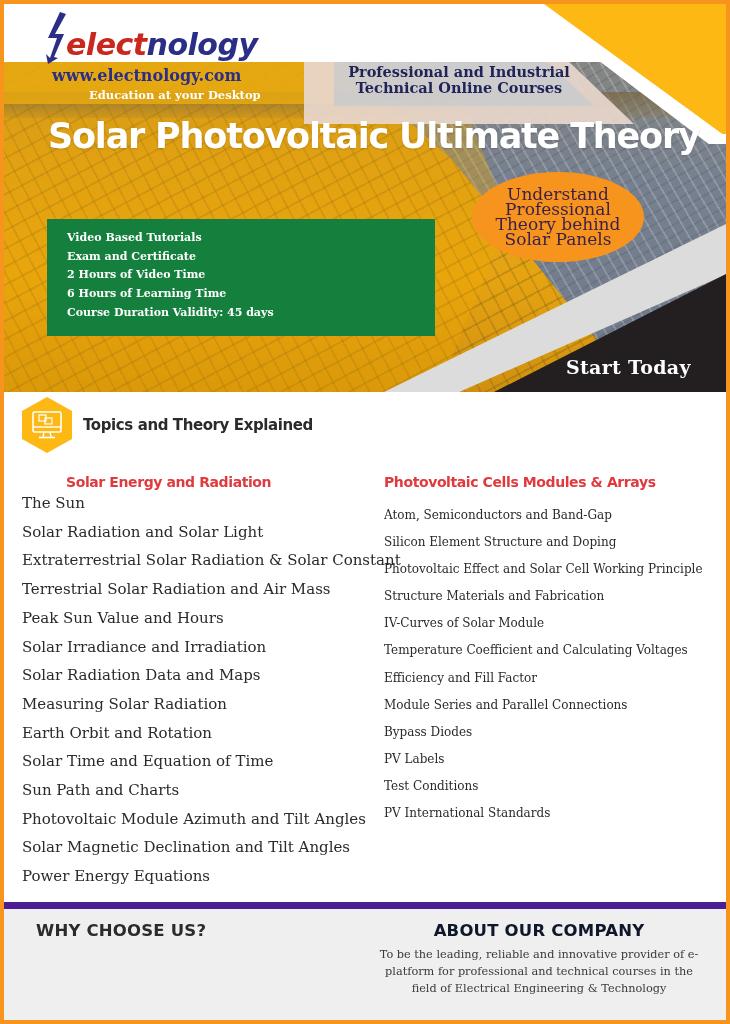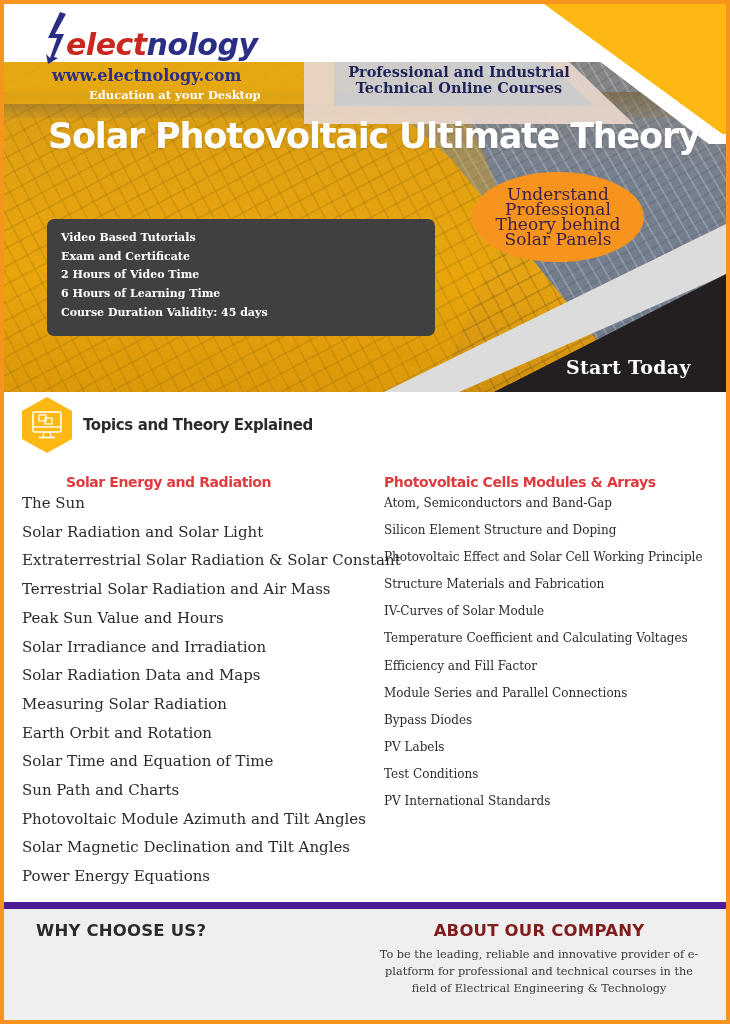--- a/index.html
+++ b/index.html
@@ -41,21 +41,21 @@
   .logo-text .red { color: #c8281e; }
   .logo-text .blue { color: #2a2e86; }
 
   .site-url { position: absolute; left: 48px; top: 62px; font-family: "DejaVu Serif", serif; font-weight: bold; font-size: 16px; color: #2a2e86; }
   .tagline { position: absolute; left: 57px; top: 84px; font-family: "DejaVu Serif", serif; font-weight: bold; font-size: 11.5px; color: #ffffff; margin-left: 28px; }
 
   .pro-line { position: absolute; left: 330px; top: 60px; width: 250px; text-align: center; font-family: "DejaVu Serif", serif; font-weight: bold; font-size: 14.5px; line-height: 16px; color: #1f2357; }
 
   .hero-title { position: absolute; left: 44px; top: 112px; font-family: "DejaVu Sans", sans-serif; font-weight: bold; font-size: 35px; letter-spacing: -1.2px; color: #ffffff; white-space: nowrap; text-shadow: 0 1px 2px rgba(0,0,0,0.15); }
 
-  .features-box { position: absolute; left: 43px; top: 215px; width: 388px; height: 117px; background: #404040; padding: 10px 14px; border-radius: 7px; }
+  .features-box { position: absolute; left: 43px; top: 215px; width: 388px; height: 117px; background: #15803d; padding: 10px 20px; }
   .features-box li { list-style: none; font-family: "DejaVu Serif", serif; font-weight: bold; font-size: 11px; color: #ffffff; line-height: 18.7px; white-space: nowrap; }
 
   .oval { position: absolute; left: 468px; top: 168px; width: 172px; height: 90px; border-radius: 50%; background: #f7941d; display: flex; align-items: center; justify-content: center; text-align: center; }
   .oval span { font-family: "DejaVu Serif", serif; font-size: 17px; line-height: 15px; color: #3a1f4a; }
 
   .grey-band { position: absolute; left: 380px; top: 220px; width: 342px; height: 168px; background: #dcdcdc; clip-path: polygon(100% 0, 100% 30%, 22% 100%, 0 100%); }
   .dark-tri { position: absolute; left: 490px; top: 270px; width: 232px; height: 118px; background: #231f20; clip-path: polygon(100% 0, 100% 100%, 0 100%); }
   .start-today { position: absolute; left: 562px; top: 352px; font-family: "DejaVu Serif", serif; font-weight: bold; font-size: 19px; color: #ffffff; letter-spacing: 0.3px; cursor: pointer; }
 
   
@@ -64,31 +64,31 @@
   .topics-title { margin-left: 10px; font-family: "DejaVu Sans", sans-serif; font-weight: bold; font-size: 15px; letter-spacing: -0.4px; color: #2b2b2b; }
 
   .col { position: absolute; top: 470px; }
   .col.left { left: 18px; width: 340px; }
   .col.right { left: 380px; width: 340px; }
   .col-heading { font-family: "DejaVu Sans", sans-serif; font-weight: bold; font-size: 14px; letter-spacing: -0.4px; color: #e03a3e; white-space: nowrap; }
   .col ul { list-style: none; }
   .col.left li { font-family: "DejaVu Serif", serif; font-size: 15px; color: #2a2a2a; line-height: 28.7px; white-space: nowrap; }
   .col.right li { font-family: "DejaVu Serif", serif; font-size: 12px; color: #2a2a2a; line-height: 27.1px; white-space: nowrap; }
   .col.left .col-heading { margin-bottom: -1px; margin-left: 44px; }
-  .col.right .col-heading { margin-bottom: 0px; }
+  .col.right .col-heading { margin-bottom: 12px; }
 
   
   .footer { position: absolute; left: 0; top: 898px; width: 722px; height: 118px; background: #efefef; border-top: 7px solid #4c1d95; }
   .why { position: absolute; left: 32px; top: 12px; }
   .why h3 { font-family: "DejaVu Sans", sans-serif; font-weight: bold; font-size: 16.5px; color: #2b2b2b; letter-spacing: 0.2px; }
   .why ul { list-style: none; margin-top: 6px; }
   .why li { display: flex; align-items: center; font-family: "DejaVu Serif", serif; font-size: 11.5px; color: #2a2e5a; line-height: 18.5px; white-space: nowrap; }
   .dot { width: 8px; height: 8px; border-radius: 50%; background: #fdb813; margin-right: 8px; margin-left: 2px; }
   .about { position: absolute; left: 370px; top: 12px; width: 330px; text-align: center; }
-  .about h3 { font-family: "DejaVu Sans", sans-serif; font-weight: bold; font-size: 16.5px; color: #7f1d1d; letter-spacing: 0.2px; }
+  .about h3 { font-family: "DejaVu Sans", sans-serif; font-weight: bold; font-size: 16.5px; color: #0f172a; letter-spacing: 0.2px; }
   .about p { margin-top: 6px; font-family: "DejaVu Serif", serif; font-size: 11.3px; color: #3a3a3a; line-height: 17px; }
 </style>
 </head>
 <body>
 
 <div class="frame">
 
   <div class="hero">
     <div class="hero-photo"></div>
     <div class="hero-photo-right"></div>

